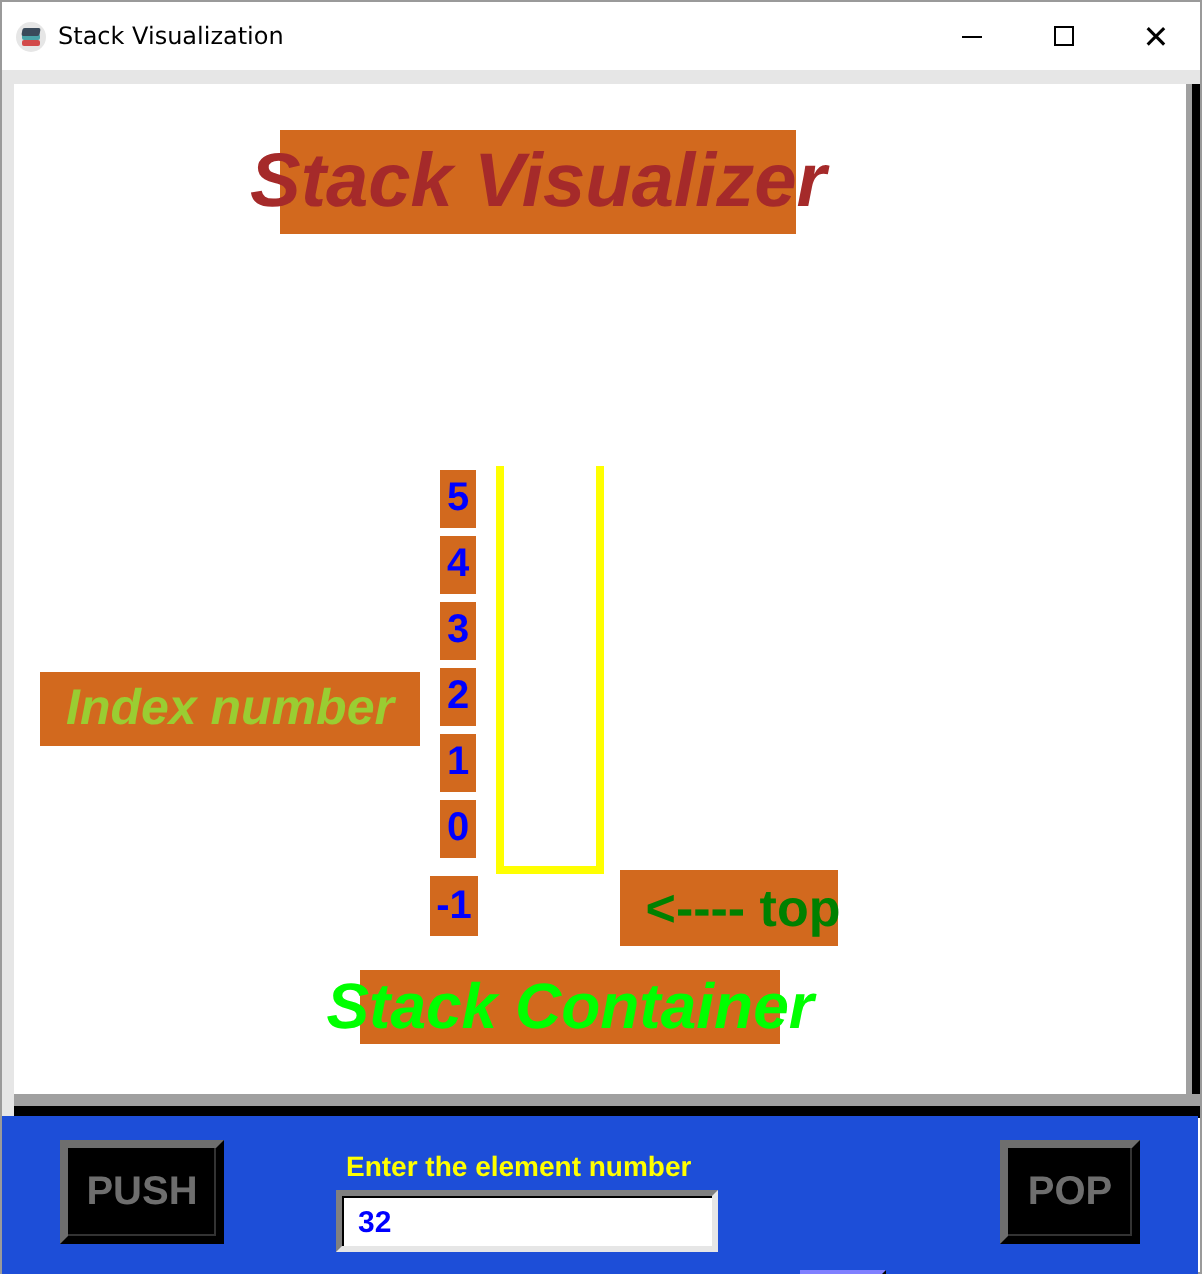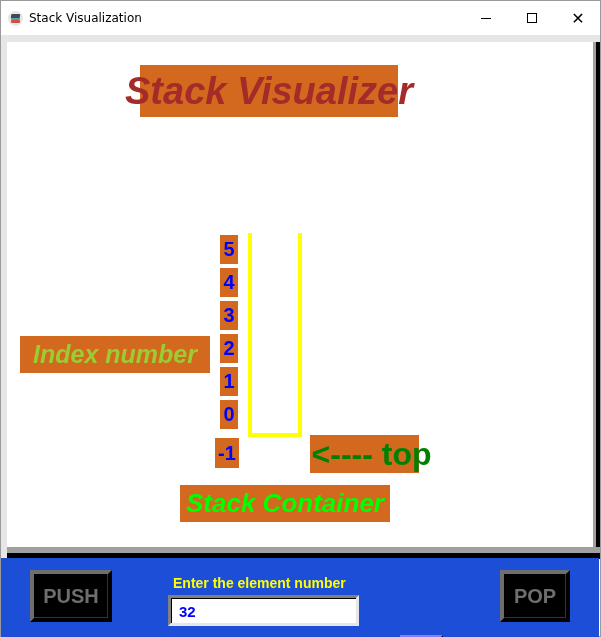--- a/index.html
+++ b/index.html
@@ -20,22 +20,22 @@
   .close-glyph { font-size: 16px; font-family: "DejaVu Sans", sans-serif; }
 
   .canvas-frame { position: absolute; left: 0; top: 34px; width: 599px; height: 523px; background: #e6e6e6; }
   .canvas { position: absolute; left: 6px; top: 7px; width: 586px; height: 505px; background: #ffffff; }
   .frame-right-shadow { position: absolute; left: 586px; top: 0; width: 7px; height: 514px; background: linear-gradient(to right, #a0a0a0 0 3px, #000 3px 7px); }
   .frame-bottom-shadow { position: absolute; left: 0; top: 505px; width: 593px; height: 14px; background: linear-gradient(to bottom, #a0a0a0 0 6px, #000 6px 12px, #ffffff 12px 14px); }
 
   .label-box { position: absolute; background: #d2691e; font-weight: bold; font-style: italic; display: flex; align-items: center; justify-content: center; white-space: nowrap; }
   .heading { left: 139px; top: 64px; width: 258px; height: 52px; font-size: 38px; color: #a52a2a; }
   .index-label { left: 19px; top: 335px; width: 190px; height: 37px; font-size: 25px; color: #9acd32; }
-  .container-label { left: 179px; top: 484px; width: 210px; height: 37px; font-size: 26px; color: #00ff00; }
-  .top-label { left: 309px; top: 434px; width: 109px; height: 38px; font-size: 32px; color: #008000; font-style: normal; padding-left: 14px; }
+  .container-label { left: 179px; top: 484px; width: 210px; height: 37px; font-size: 32px; color: #00ff00; }
+  .top-label { left: 309px; top: 434px; width: 109px; height: 38px; font-size: 26px; color: #008000; font-style: normal; padding-left: 14px; }
 
   .index-cell { position: absolute; background: #d2691e; color: #0000ff; font-weight: bold; font-size: 20px; display: flex; align-items: center; justify-content: center; }
 
   .stack-container { position: absolute; left: 247px; top: 232px; width: 54px; height: 204px; border-left: 4px solid #ffff00; border-right: 4px solid #ffff00; border-bottom: 4px solid #ffff00; }
 
   .controls { position: absolute; left: 0; top: 557px; width: 598px; height: 79px; background: #1d4ed8; }
   .bevel-btn { position: absolute; background: #000; color: #6e6e6e; font-weight: bold; font-size: 20px; display: flex; align-items: center; justify-content: center; border-style: solid; border-width: 4px; border-color: #6e6e6e #000 #000 #6e6e6e; box-shadow: inset -1px -1px 0 #333; }
   .push-btn { left: 29px; top: 12px; width: 82px; height: 52px; }
   .pop-btn { left: 499px; top: 12px; width: 70px; height: 52px; }
   .entry-label { position: absolute; left: 172px; top: 17px; font-size: 14px; font-weight: bold; color: #ffff00; }

